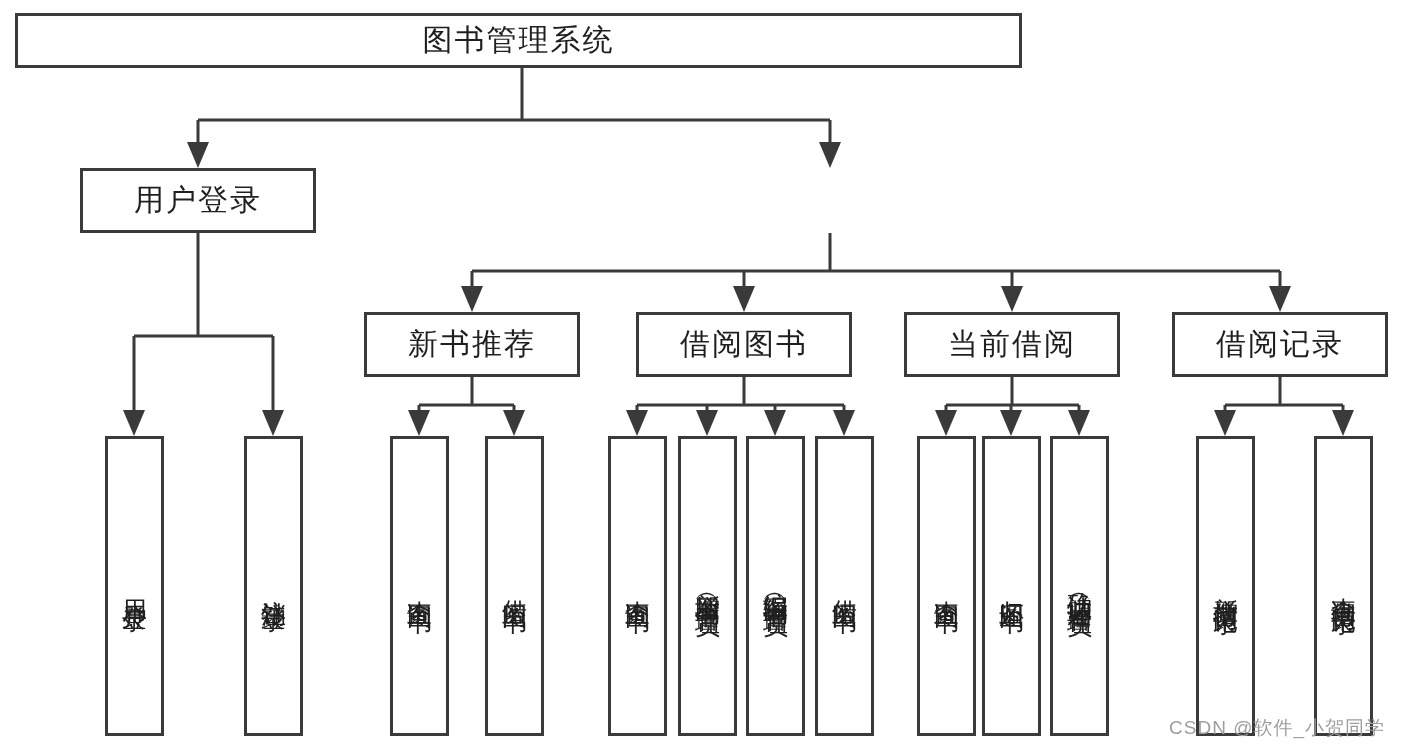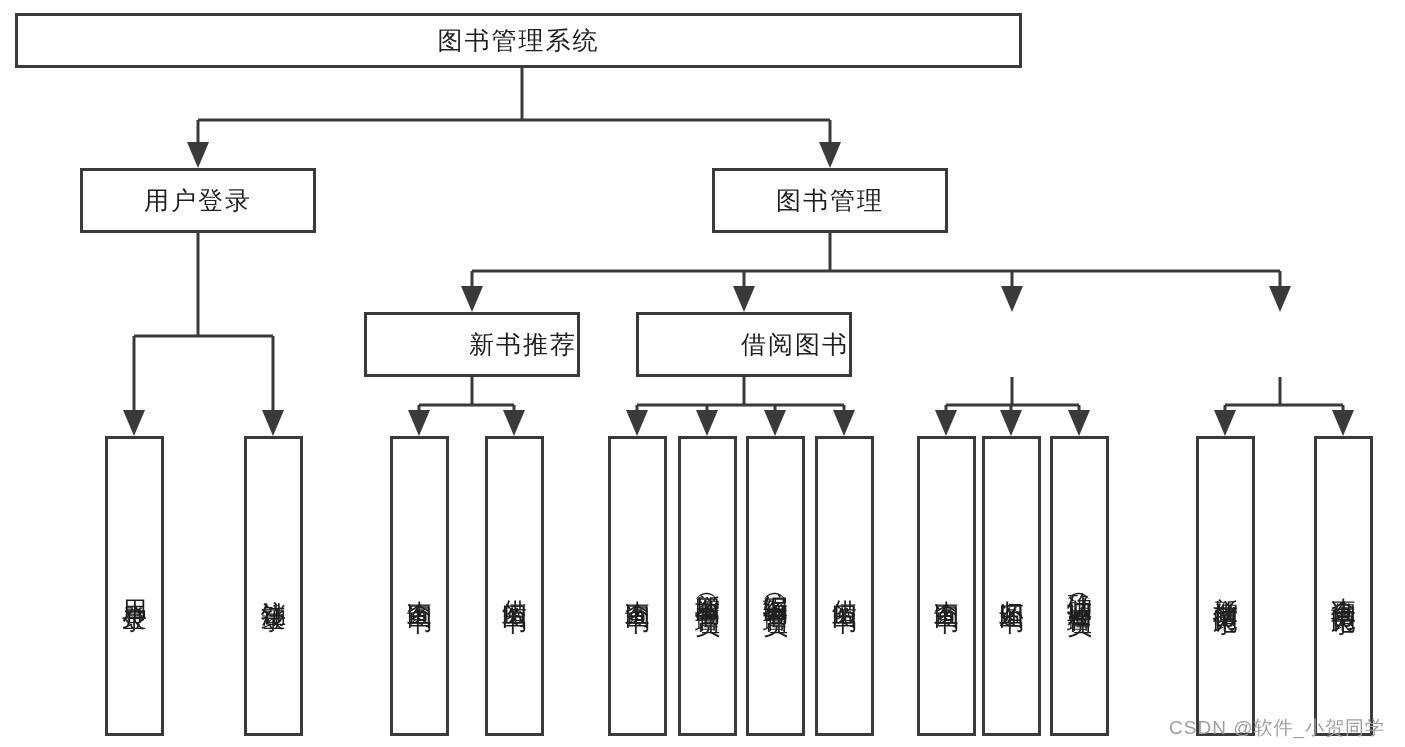--- a/index.html
+++ b/index.html
@@ -42,34 +42,34 @@
     position: absolute;
     box-sizing: border-box;
     background: #ffffff;
     border: 3px solid var(--box_border);
     display: flex;
     align-items: center;
     justify-content: center;
     color: var(--text);
   }
   .hbox {
-    font-size: 25px;
+    font-size: 30px;
     letter-spacing: 2px;
   }
   .hbox span {
     white-space: nowrap;
   }
   .root {
     left: 15px; top: 13px; width: 1007px; height: 55px;
   }
   .lvl1 {
     top: 168px; width: 236px; height: 65px;
   }
   .lvl2 {
-    top: 312px; width: 216px; height: 65px; justify-content: flex-end;
+    top: 312px; width: 216px; height: 65px;
   }
   .vbox {
     top: 436px; width: 59px; height: 300px;
     font-size: 25px;
   }
   .vbox span {
     writing-mode: vertical-rl;
     text-orientation: mixed;
     letter-spacing: 3px;
     line-height: 1;
@@ -126,29 +126,32 @@
     <polygon points="1332,410 1354,410 1343,436"></polygon>
   </svg>
 
   <div class="node hbox root">
     <span>图书管理系统</span>
   </div>
 
   <div class="node hbox lvl1" style="left:80px">
     <span>用户登录</span>
   </div>
-  <div class="node hbox lvl1" style="left:712px">
-    <span>图书管理</span>
-  </div>
 
   <div class="node hbox lvl2" style="left:364px">
     <span>新书推荐</span>
   </div>
   <div class="node hbox lvl2" style="left:636px">
     <span>借阅图书</span>
+  </div>
+  <div class="node hbox lvl2" style="left:904px">
+    <span>当前借阅</span>
+  </div>
+  <div class="node hbox lvl2" style="left:1172px">
+    <span>借阅记录</span>
   </div>
 
   <div class="node vbox" style="left:105px">
     <span>用户登录</span>
   </div>
   <div class="node vbox" style="left:244px">
     <span>注销登录</span>
   </div>
 
   <div class="node vbox" style="left:390px">

